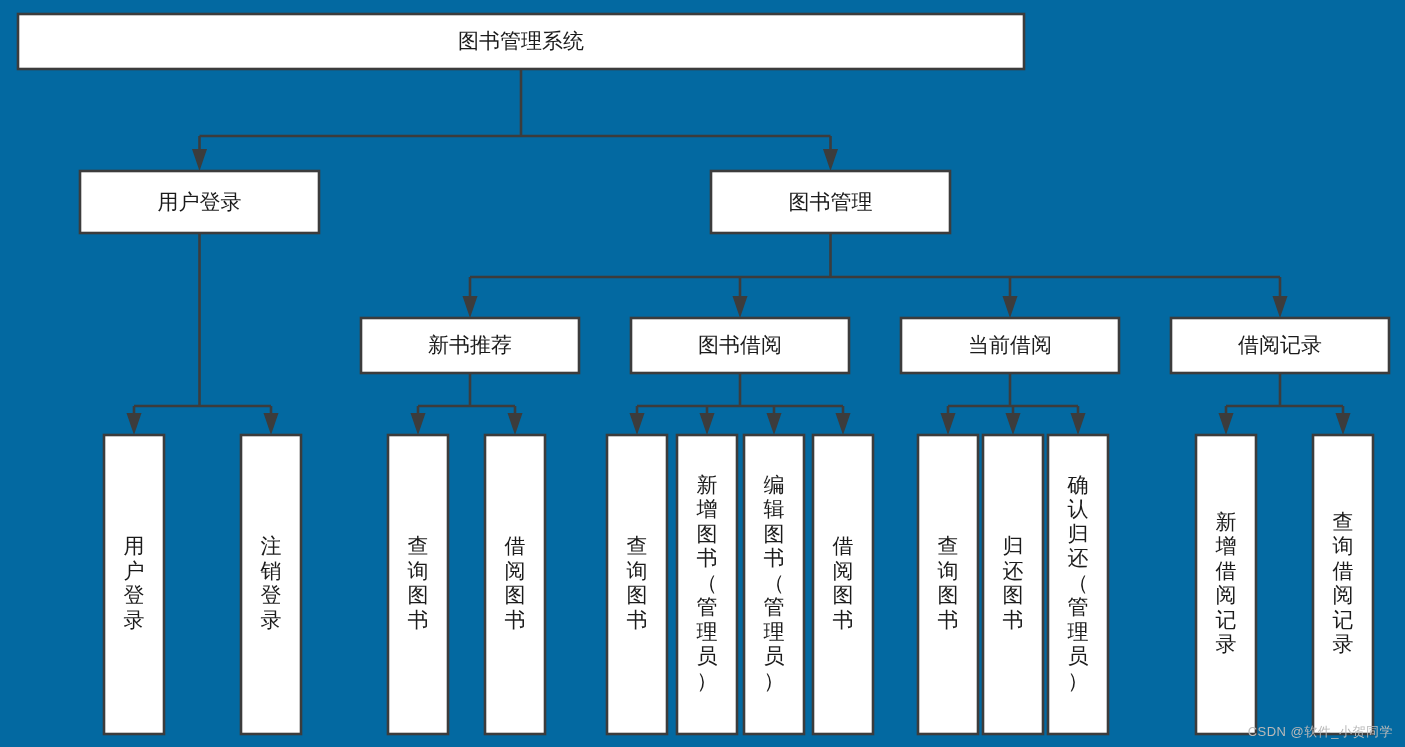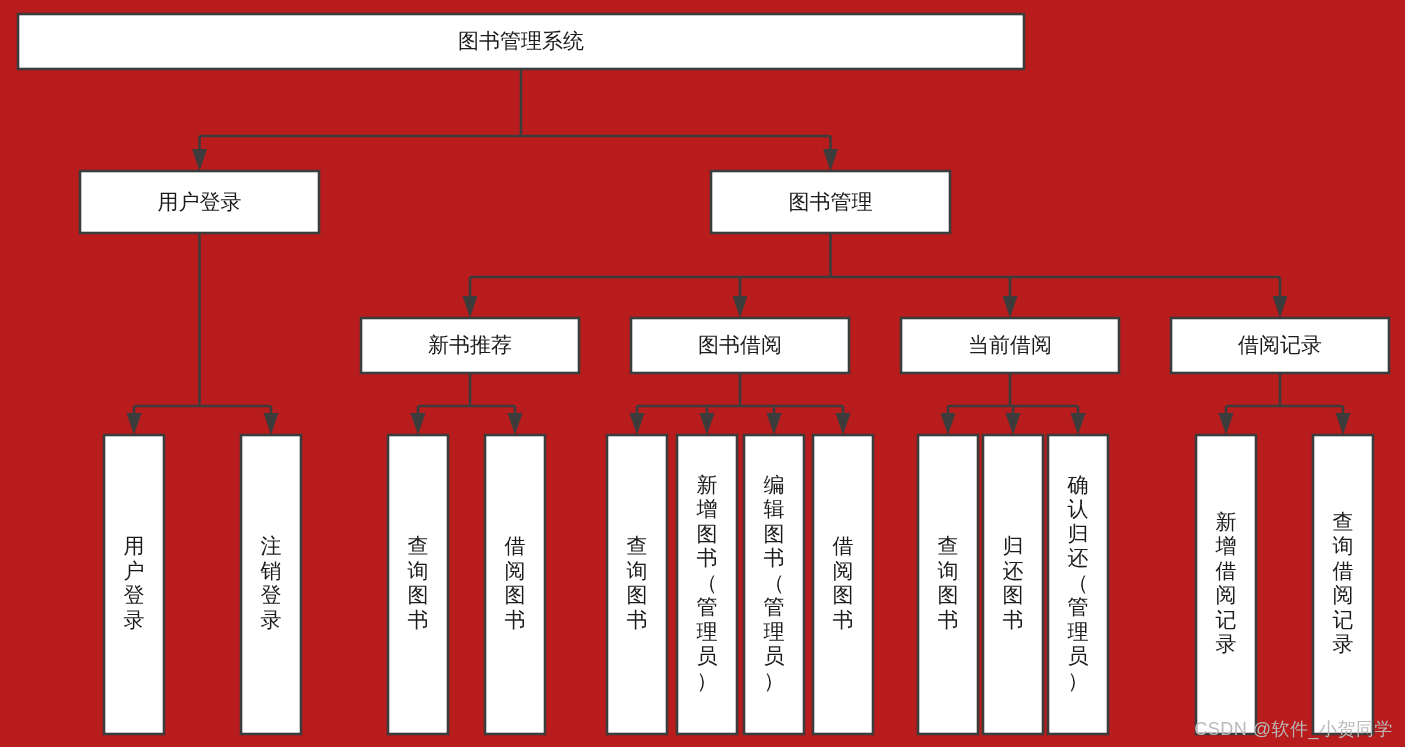--- a/index.html
+++ b/index.html
@@ -8,21 +8,21 @@
     padding: 0;
     background: #ffffff;
   }
   body {
     font-family: "Liberation Sans", "DejaVu Sans", sans-serif;
   }
   #diagram-root {
     position: relative;
     width: 1405px;
     height: 747px;
-    background: #b91c1c;
+    background: #0369a1;
     overflow: hidden;
   }
   svg#tree-svg {
     position: absolute;
     left: 0;
     top: 0;
     width: 1405px;
     height: 747px;
     display: block;
   }
@@ -52,21 +52,21 @@
     fill: #1b1b1b;
     font-family: "Liberation Sans", "DejaVu Sans", sans-serif;
     font-size: 21px;
     text-anchor: middle;
   }
   .watermark {
     position: absolute;
     right: 12px;
     bottom: 6px;
     font-family: "Liberation Sans", "DejaVu Sans", sans-serif;
-    font-size: 18px;
+    font-size: 13px;
     color: #b9b9b9;
     letter-spacing: 0.5px;
     white-space: nowrap;
     pointer-events: none;
     user-select: none;
   }
 </style>
 </head>
 <body>
 

